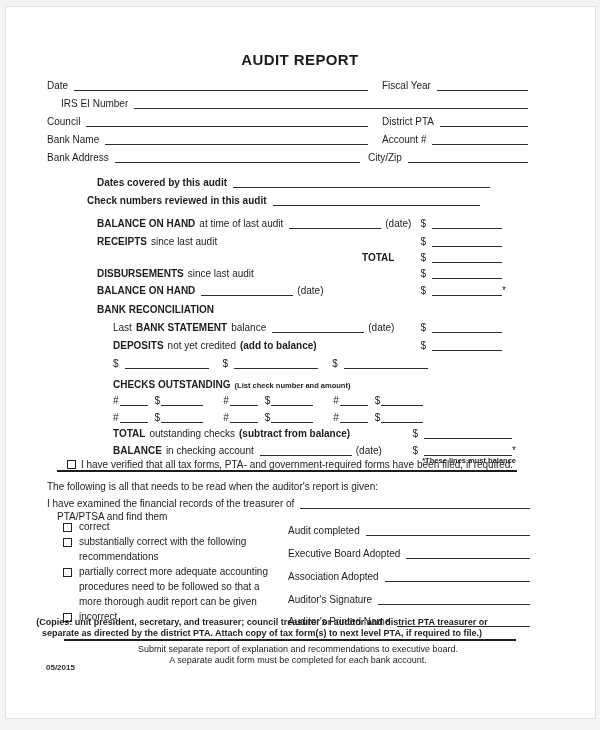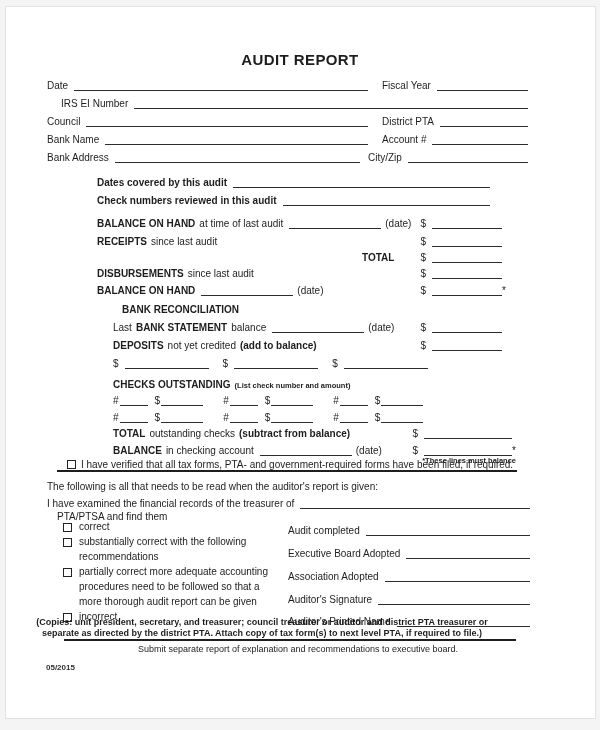--- a/index.html
+++ b/index.html
@@ -96,21 +96,21 @@
   <span class="rcol" style="margin-left:8px;">
       <span>City/Zip</span>
       <span class="fill"></span>
     </span>
 </div>
 
 <div class="line" style="left:97px; top:176px; width:393px;">
   <span class="b">Dates covered by this audit</span>
     <span class="fill"></span>
 </div>
-<div class="line" style="left:97px; top:194px; width:393px;text-align:right;">
+<div class="line" style="left:87px; top:194px; width:393px;text-align:right;">
   <span class="b">Check numbers reviewed in this audit</span>
     <span class="fill"></span>
 </div>
 
 <div class="line" style="left:97px; top:217px; width:405px;">
   <span class="b pre">BALANCE ON HAND</span>
   <span>at time of last audit</span>
   <span class="u" style="width:92px;"></span>
   <span class="aft">(date)</span>
   <span class="sp"></span>
@@ -150,21 +150,21 @@
   <span class="u" style="width:92px;"></span>
   <span class="aft">(date)</span>
   <span class="sp"></span>
   <span class="money">
       <span class="ds">$</span>
       <span class="u" style="width:70px;"></span>
       <span>*</span>
     </span>
 </div>
 
-<div class="line b" style="left:97px; top:303px;margin-left:25px;">
+<div class="line b" style="left:97px; top:303px;">
   <span>BANK RECONCILIATION</span>
 </div>
 <div class="line" style="left:113px; top:321px; width:389px;">
   <span class="pre">Last</span>
   <span class="b pre">BANK STATEMENT</span>
   <span>balance</span>
   <span class="u" style="width:92px;"></span>
   <span class="aft">(date)</span>
   <span class="sp"></span>
   <span class="money">
@@ -307,14 +307,15 @@
     <span class="fill"></span>
 </div>
 
 <div class="centerline copies" style="top:617px;">
   <span style="display:block;">(Copies: unit president, secretary, and treasurer; council treasurer or auditor and district PTA treasurer or</span>
   <span style="display:block;">separate as directed by the district PTA. Attach copy of tax form(s) to next level PTA, if required to file.)</span>
 </div>
 <div class="rule" style="left:64px; top:639px; width:452px;"></div>
 <div class="centerline submit" style="top:644px;">
   <span style="display:block;">Submit separate report of explanation and recommendations to executive board.</span>
+  <span style="display:block; margin-top:1px;">A separate audit form must be completed for each bank account.</span>
 </div>
 <div class="rev">05/2015</div>
 
 </body></html>

